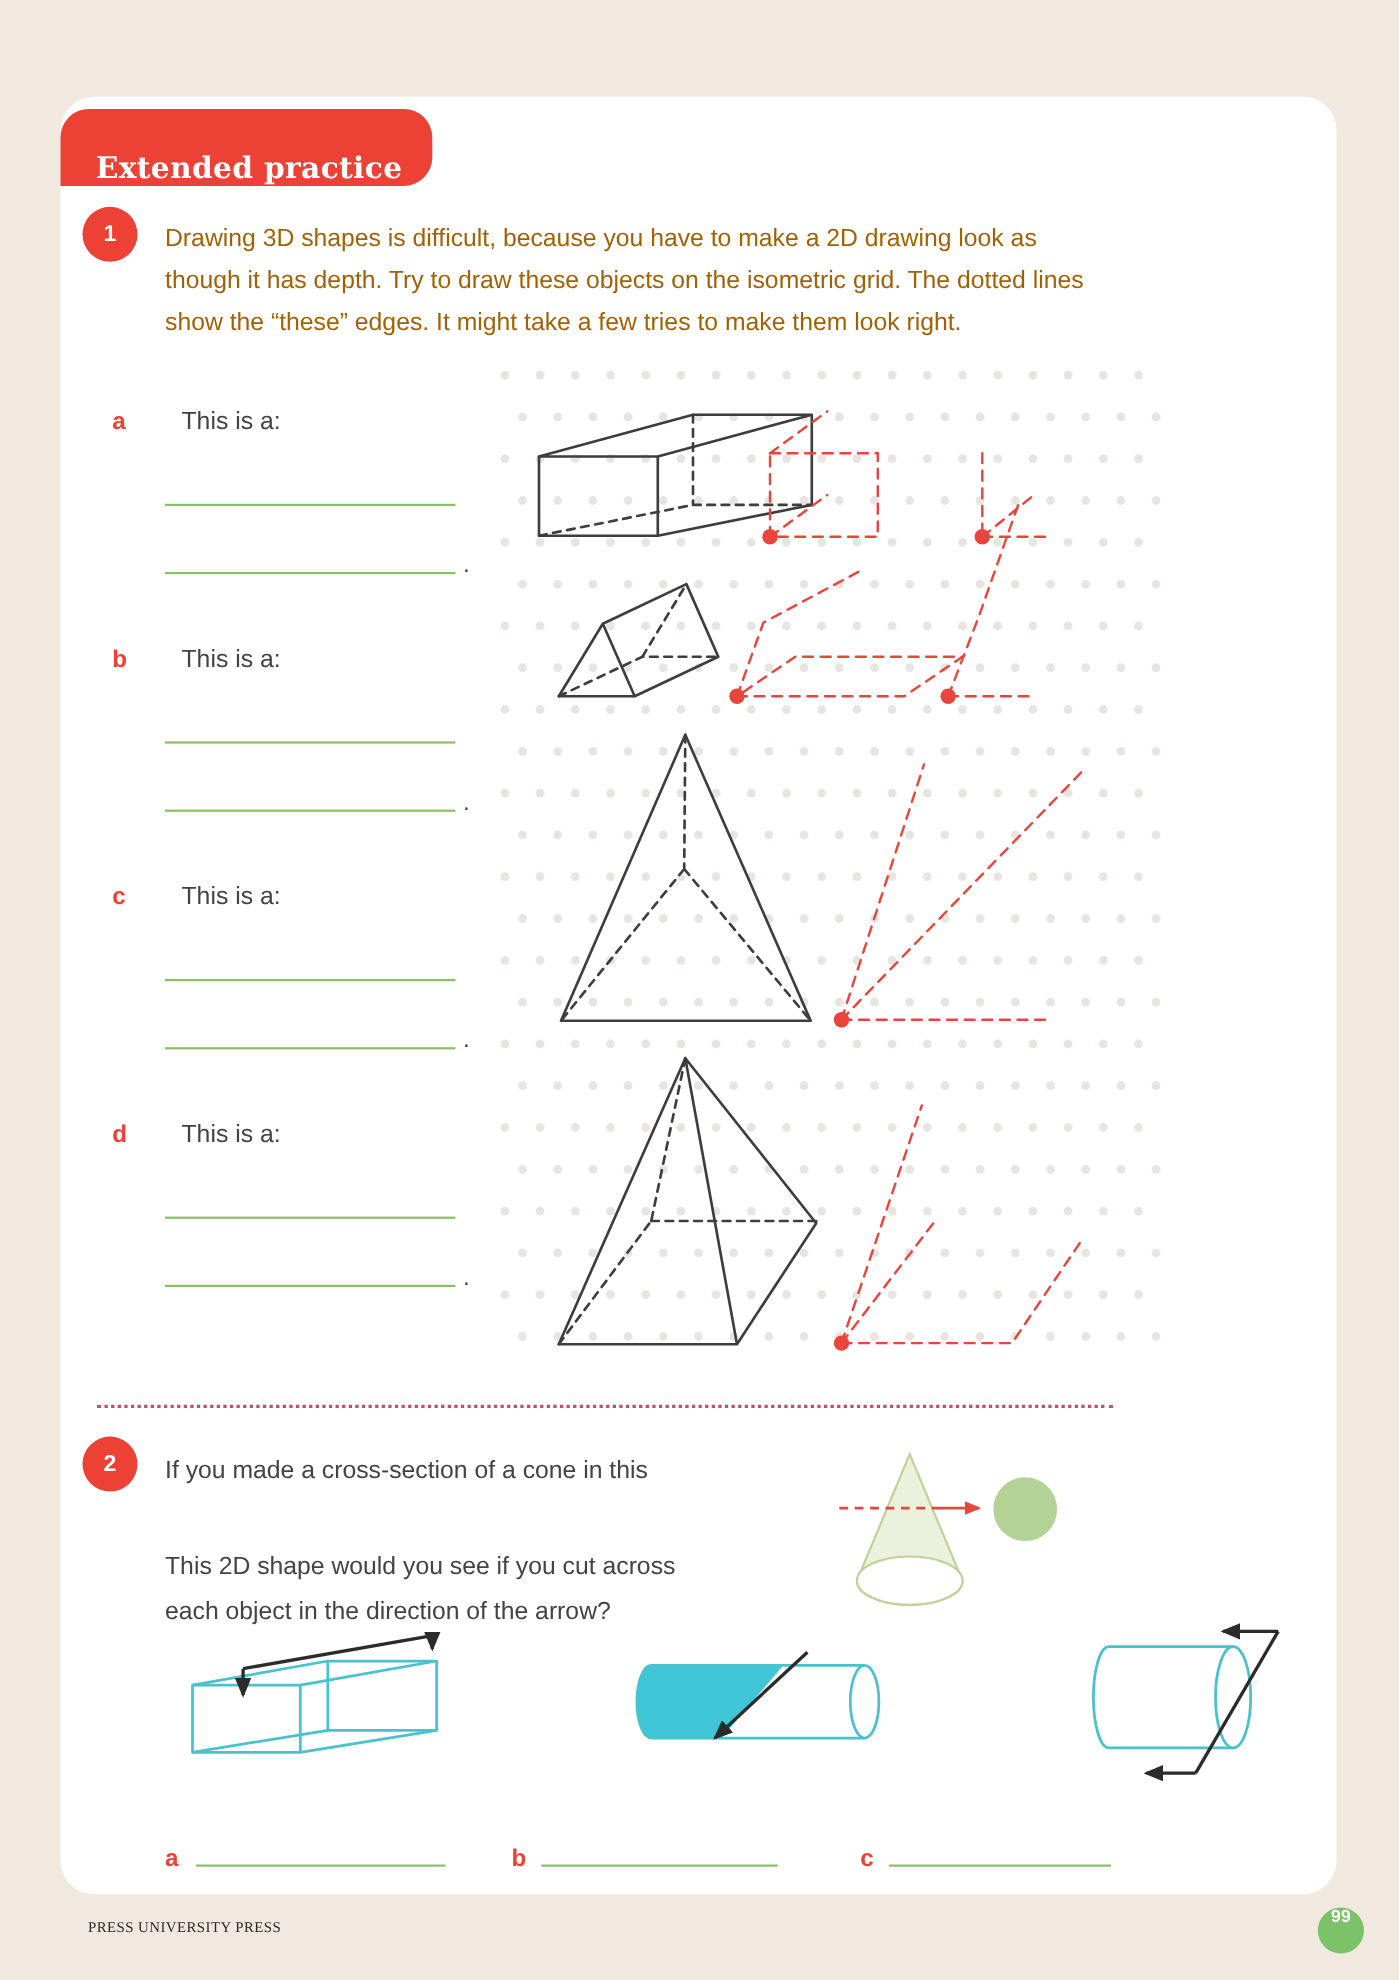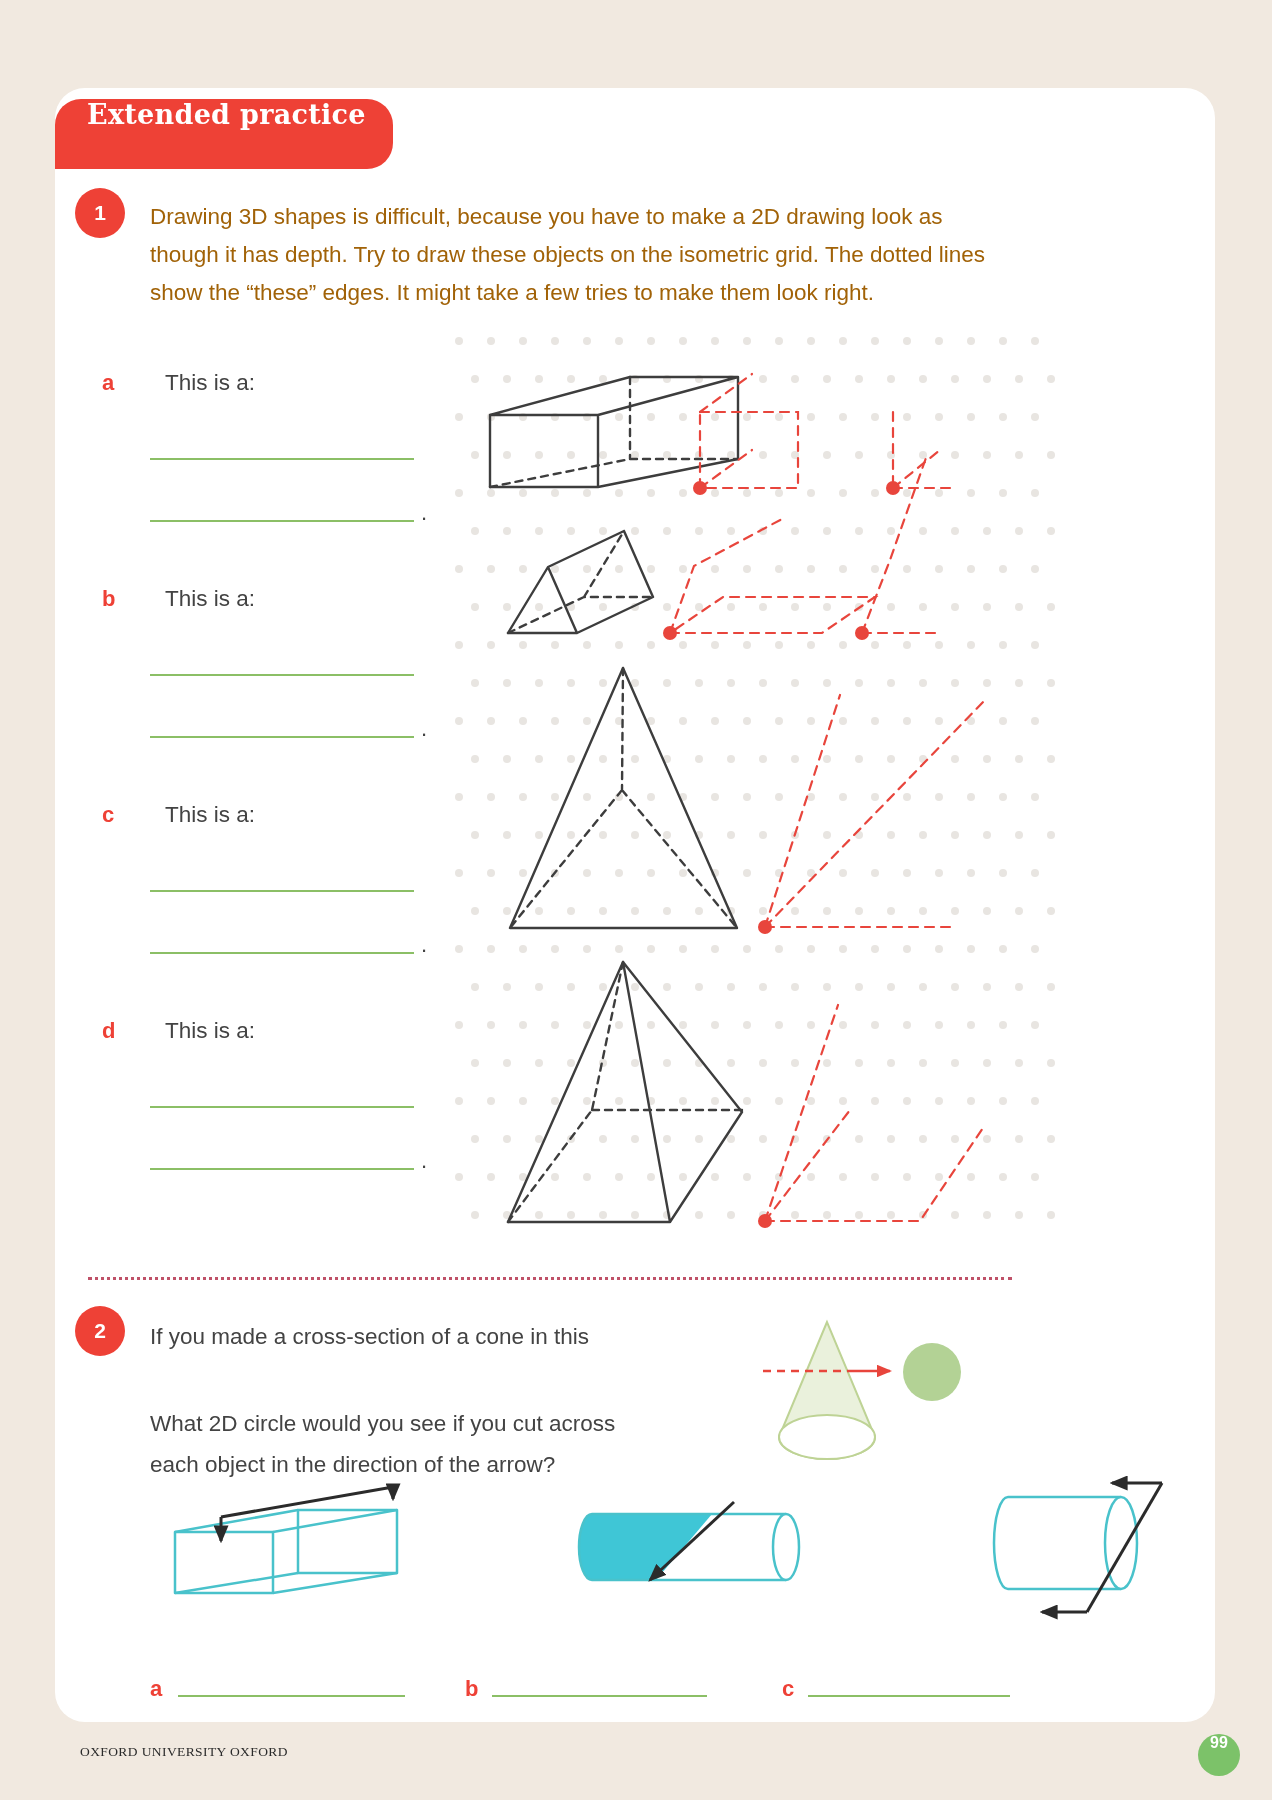--- a/index.html
+++ b/index.html
@@ -1,21 +1,21 @@
 <!DOCTYPE html>
 <html><head>
 <meta charset="utf-8">
 <style>
   html,body{margin:0;padding:0;}
   .page{position:relative;width:1272px;height:1800px;background:#f1e9e0;overflow:hidden;
         font-family:"Liberation Sans",sans-serif;color:#434343;}
   .abs{position:absolute;}
   .card{left:55px;top:88px;width:1160px;height:1634px;background:#ffffff;border-radius:30px;}
   .banner{left:55px;top:99px;width:338px;height:70px;background:#ee4136;
-          border-radius:26px 26px 26px 0;display:flex;align-items:flex-start;}
+          border-radius:26px 26px 26px 0;display:flex;align-items:flex-end;}
   .banner span{color:#ffffff;font-family:"DejaVu Serif",serif;font-weight:bold;
                font-size:27px;padding-left:32px;letter-spacing:.3px;}
   .qnum{width:50px;height:50px;border-radius:50%;background:#ee4136;color:#fff;
         font-weight:bold;font-size:21px;display:flex;align-items:center;justify-content:center;}
   .qtext{font-size:22.5px;line-height:38px;color:#a16207;}
   .q2text{font-size:22.5px;line-height:41px;color:#434343;}
   .item-letter{color:#ee4136;font-weight:bold;font-size:22px;}
   .item-prompt{font-size:22.5px;color:#434343;}
   .ansline{height:0;border-top:2.5px solid #8bbf66;}
   .period{font-size:22px;color:#434343;}
@@ -582,21 +582,21 @@
 
   <div class="abs divider"></div>
 
   <div class="abs qnum" style="left:75px;top:1306px">
     <span>2</span>
   </div>
   <div class="abs q2text" style="left:150px;top:1316px;width:620px">
     <div>If you made a cross-section of a cone in this</div>
   </div>
   <div class="abs q2text" style="left:150px;top:1403px;width:620px">
-    <div>What 2D circle would you see if you cut across</div>
+    <div>This 2D shape would you see if you cut across</div>
     <div>each object in the direction of the arrow?</div>
   </div>
 
   <svg class="abs" style="left:752px;top:1312px" width="215" height="155" viewBox="752 1312 215 155">
     <defs>
       <marker id="ahr" markerWidth="6" markerHeight="5" refX="5.2" refY="2.5" orient="auto" markerUnits="strokeWidth">
         <path d="M0,0 L6,2.5 L0,5 Z" fill="#e8453c"></path>
       </marker>
     </defs>
     <g>
@@ -654,18 +654,18 @@
 
   <div class="abs" style="left:0;top:1676px;width:1272px;height:40px">
     <span class="abs item-letter" style="left:150px;top:0">a</span>
     <div class="abs ansline" style="left:178px;top:19px;width:227px"></div>
     <span class="abs item-letter" style="left:465px;top:0">b</span>
     <div class="abs ansline" style="left:492px;top:19px;width:215px"></div>
     <span class="abs item-letter" style="left:782px;top:0">c</span>
     <div class="abs ansline" style="left:808px;top:19px;width:202px"></div>
   </div>
 
-  <div class="abs footer-pub" style="left:80px;top:1744px">OXFORD UNIVERSITY OXFORD</div>
+  <div class="abs footer-pub" style="left:80px;top:1744px">PRESS UNIVERSITY PRESS</div>
   <div class="abs badge">
     <span>99</span>
   </div>
 
 </div>
 
 </body></html>

